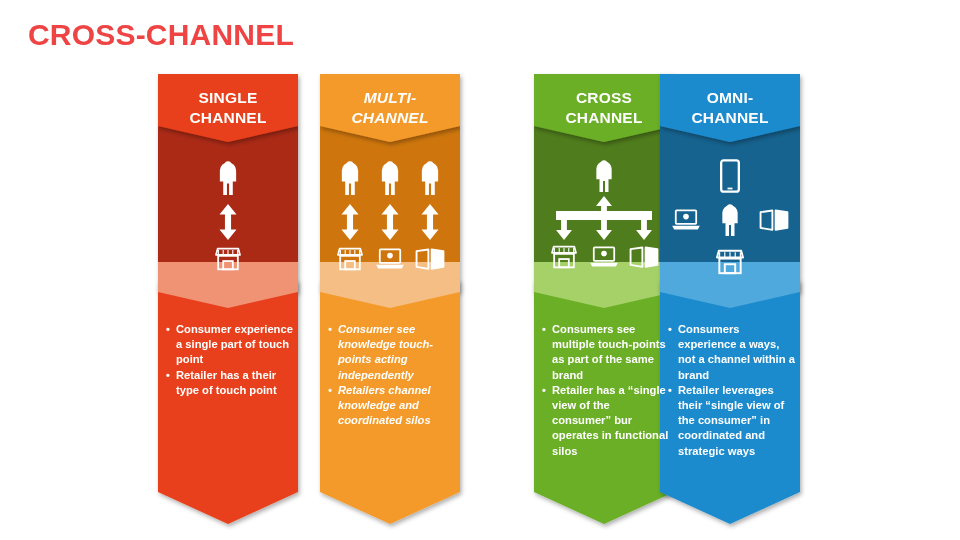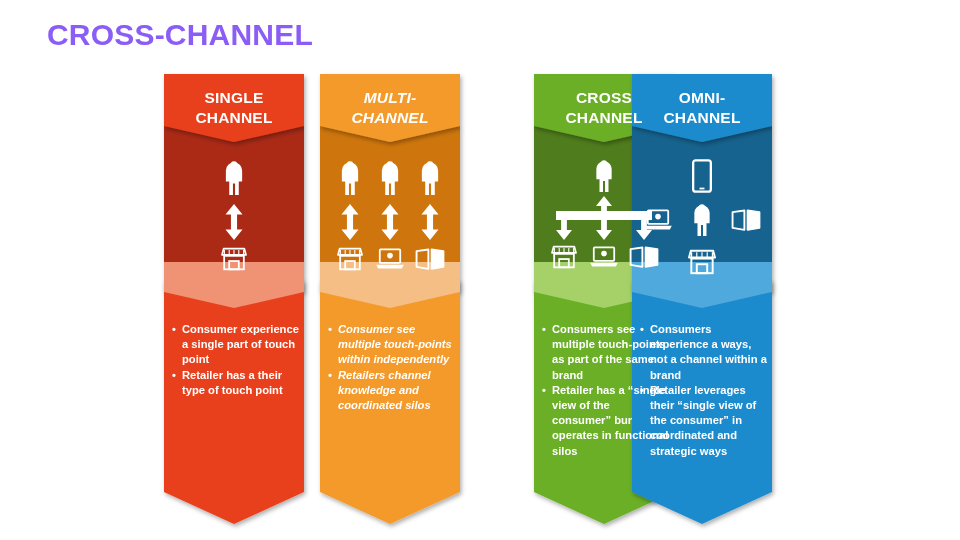--- a/index.html
+++ b/index.html
@@ -11,48 +11,48 @@
     width: 960px;
     height: 540px;
     position: relative;
     overflow: hidden;
     font-family: "Liberation Sans", sans-serif;
   }
 
   
   #page-title {
     position: absolute;
-    left: 47px;
+    left: 28px;
     top: 18px;
     font-size: 30px;
     font-weight: bold;
-    color: #8b5cf6;
+    color: #ef4444;
     letter-spacing: 0.2px;
     white-space: nowrap;
   }
 
   
   #columns {
     position: absolute;
     left: 0;
     top: 0;
     width: 960px;
     height: 540px;
   }
 
   .column {
     position: absolute;
     top: 74px;
     width: 140px;
     height: 450px;
   }
-  .col-0 { left: 164px; }
+  .col-0 { left: 158px; }
   .col-1 { left: 320px; font-style: italic; }
   .col-2 { left: 490px; margin-left: 44px; }
-  .col-3 { left: 632px; }
+  .col-3 { left: 660px; }
 
   .col-svg {
     position: absolute;
     left: -6px;
     top: -4px;
     width: 152px;
     height: 460px;
     overflow: visible;
   }
 
@@ -332,21 +332,21 @@
     <path d="M 96.56 95.128 L 108.3872 93.5536 L 108.3872 112.84 L 96.56 110.872 Z" fill="none" stroke="#ffffff" stroke-width="1.8816000000000004" stroke-linejoin="round"></path>
     <path d="M 123.44 95.128 L 111.61280000000001 93.5536 L 111.61280000000001 112.84 L 123.44 110.872 Z" fill="#ffffff" stroke="#ffffff" stroke-width="1.8816000000000004" stroke-linejoin="round"></path>
     <rect x="114.30080000000001" y="101.032" width="5.913600000000001" height="6.6912" rx="0.5376000000000001" fill="none" stroke="#ffffff" stroke-width="1.3440000000000003"></rect>
     <path d="M 115.6448 101.4256 a 1.6128 1.6128 0 0 1 3.2256 0" fill="none" stroke="#ffffff" stroke-width="1.2096"></path>
   </g>
         </svg>
     </div>
       <div class="bullets">
         <div class="bullet-row">
         <span class="bullet-dot">•</span>
-        <span class="bullet-text">Consumer see multiple touch-points within independently</span>
+        <span class="bullet-text">Consumer see knowledge touch-points acting independently</span>
       </div>
         <div class="bullet-row">
         <span class="bullet-dot">•</span>
         <span class="bullet-text">Retailers channel knowledge and coordinated silos</span>
       </div>
       </div>
     </div>
     <div class="column col-2">
   <svg class="col-svg" viewBox="0 0 152 460" width="152" height="460">
     <defs>

